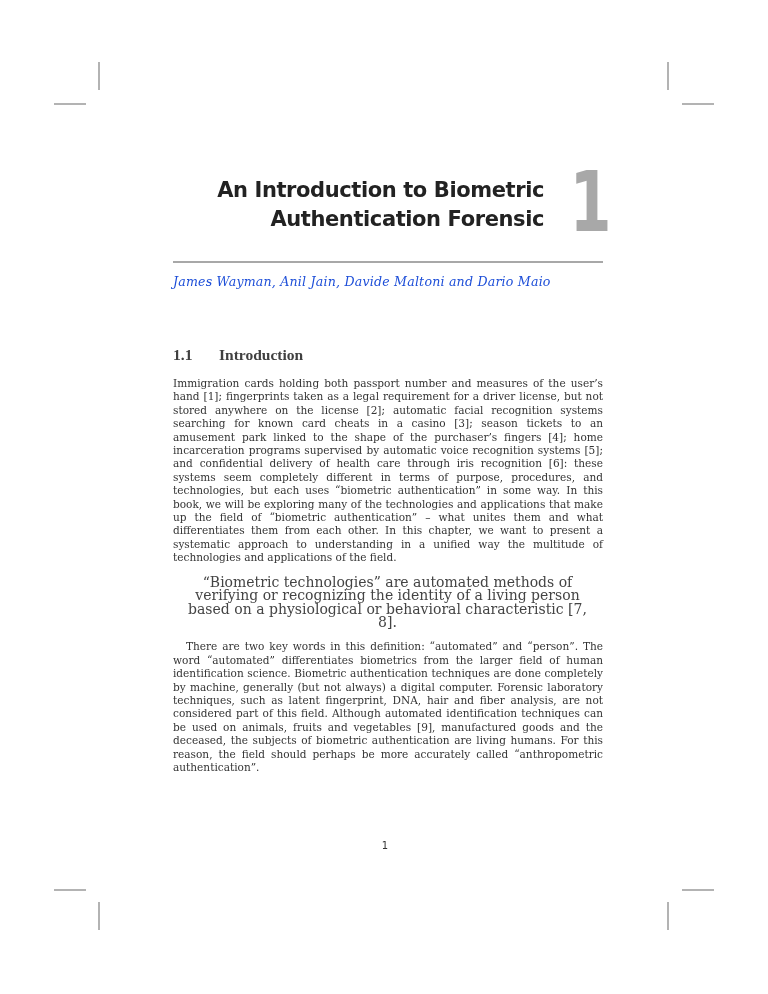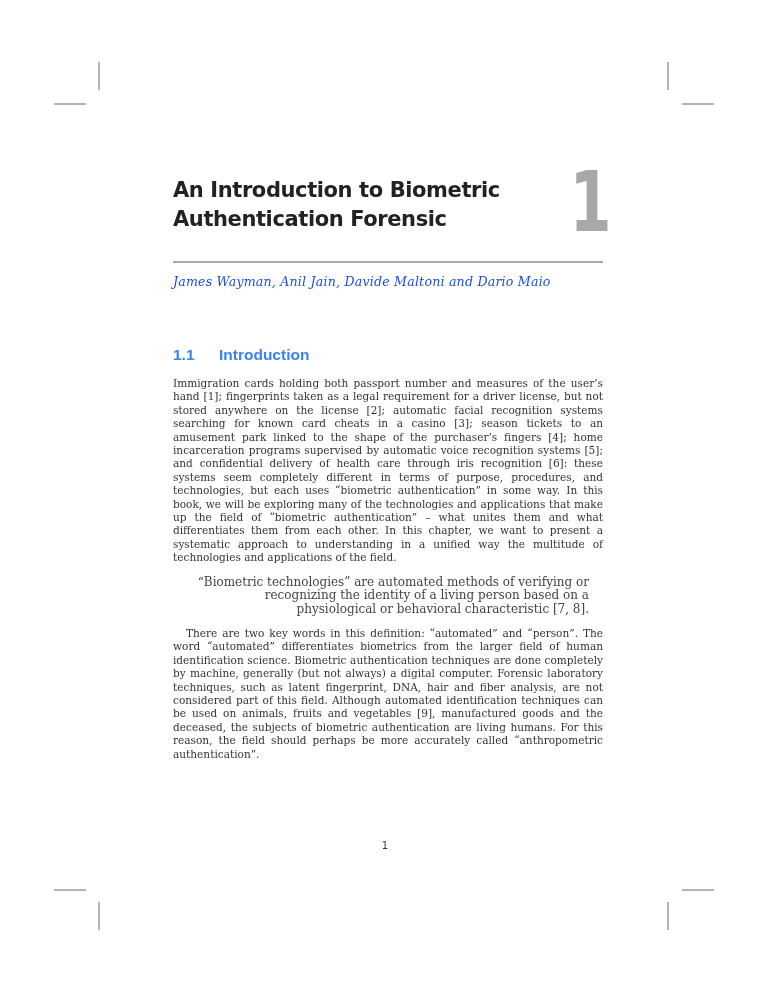--- a/index.html
+++ b/index.html
@@ -3,54 +3,55 @@
 <meta charset="utf-8">
 <style>
   html, body { margin: 0; padding: 0; background: #ffffff; }
   body { width: 768px; height: 994px; position: relative; overflow: hidden; }
   .crop { position: absolute; background: #b3b3b3; }
   .crop.v { width: 2px; height: 28px; }
   .crop.h { width: 32px; height: 2px; }
 
   .chapter-title {
     position: absolute; left: 173px; width: 371px; top: 176px;
+    text-align: right;
     font-family: "DejaVu Sans", sans-serif; font-weight: bold;
     font-size: 21px; line-height: 29px; color: #222222; letter-spacing: -0.4px;
   }
   .chapter-number {
     position: absolute; left: 556px; top: 154px; width: 48px;
     font-family: "DejaVu Sans", sans-serif; font-weight: bold;
     font-size: 84px; line-height: 96px; color: #a8a8a8; text-align: right;
     transform: scaleX(0.72); transform-origin: right top;
   }
   .title-rule {
     position: absolute; left: 173px; top: 261px; width: 430px; height: 2px; background: #a8a8a8;
   }
   .authors {
     position: absolute; left: 173px; top: 274px; width: 430px;
     font-family: "DejaVu Serif", serif; font-style: italic;
     font-size: 12.6px; line-height: 16px; color: #1d4ed8; letter-spacing: 0.2px;
   }
   .section-heading {
     position: absolute; left: 173px; top: 345px;
-    font-family: Liberation Sans, sans-serif; font-weight: bold;
-    font-size: 15.5px; line-height: 20px; color: #3b82f6;
+    font-family: Liberation Serif, serif; font-weight: bold;
+    font-size: 15.5px; line-height: 20px; color: #404040;
   }
   .section-heading .num { display: inline-block; width: 46px; }
 
   .body-text {
     position: absolute; left: 173px; top: 377px; width: 430px;
     font-family: "DejaVu Serif", serif; font-size: 10.55px; line-height: 13.4px;
     color: #333333; text-align: justify; hyphens: manual;
   }
   .body-text p { margin: 0; }
   .body-text p.indent { text-indent: 13px; }
   .body-text blockquote {
     margin: 11px 14px 11px 13px;
-    font-size: 12px; line-height: 13.4px; color: #444444; text-align: right;
+    font-size: 14px; line-height: 13.4px; color: #444444; text-align: center;
   }
   .page-number {
     position: absolute; left: 370px; width: 30px; top: 840px; text-align: center;
     font-family: "DejaVu Sans", sans-serif; font-size: 10px; color: #333333;
   }
 </style>
 </head>
 <body>
 
 <div class="crop v" style="left:98px; top:62px;"></div>

